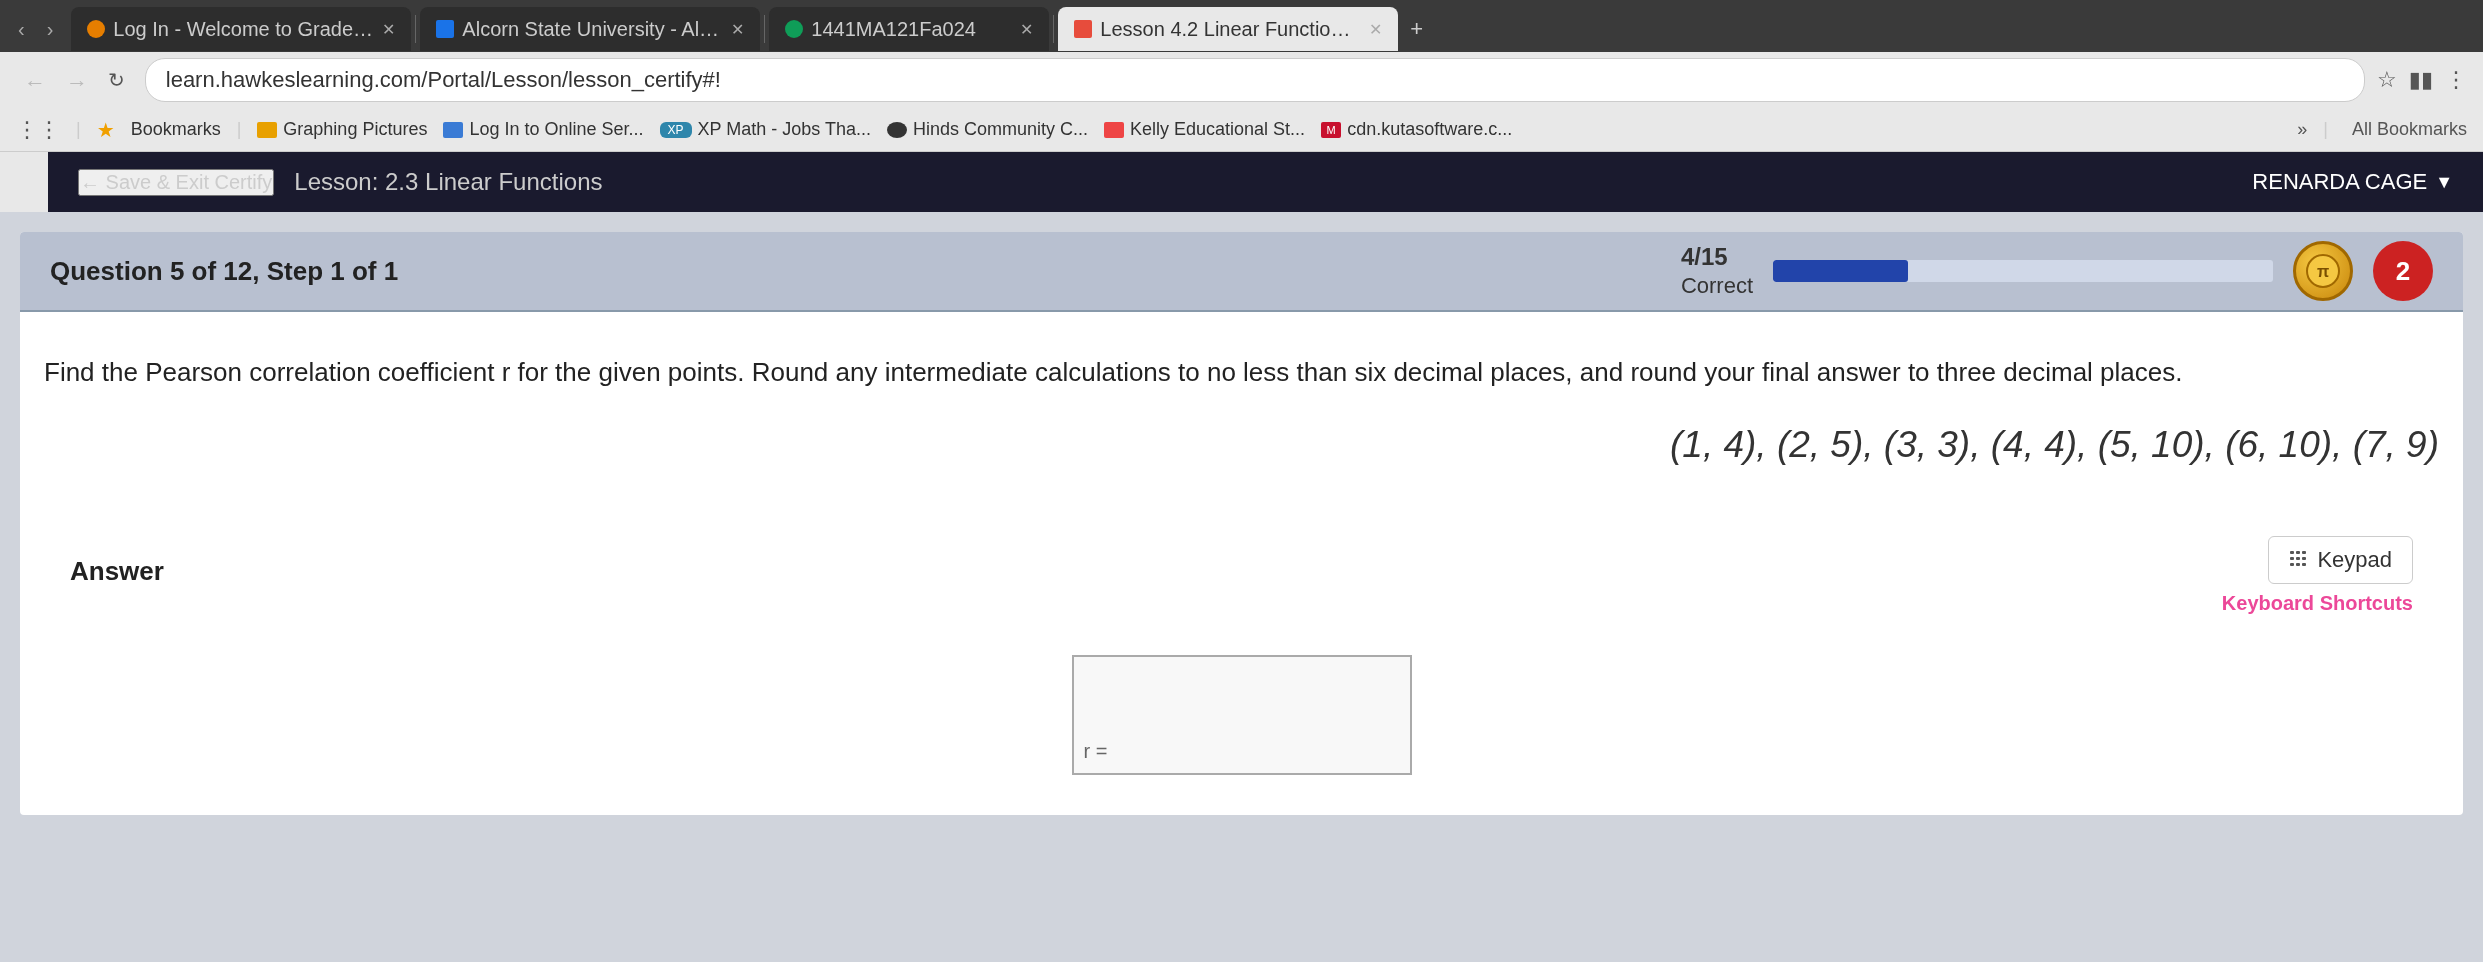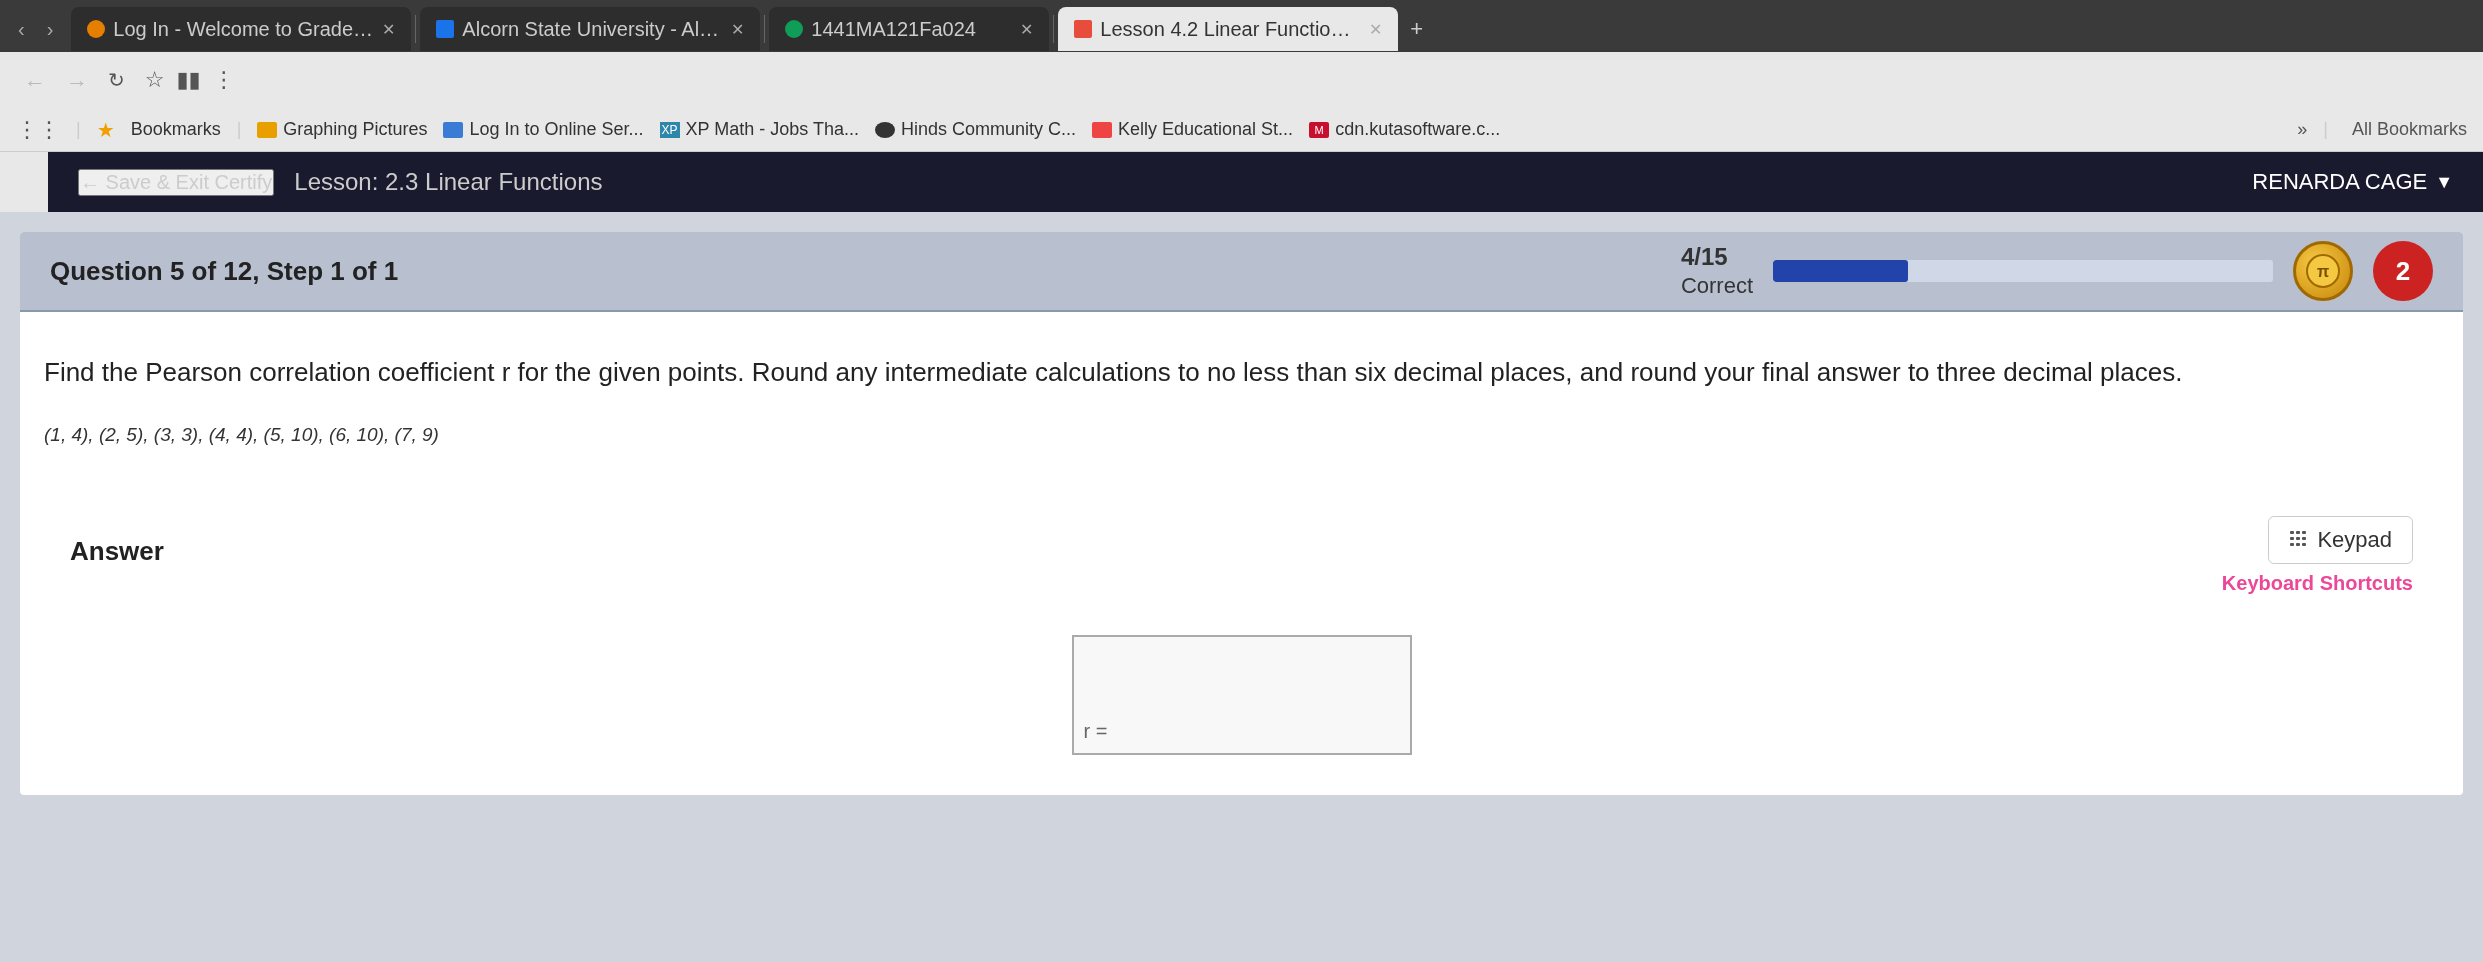--- a/index.html
+++ b/index.html
@@ -56,21 +56,21 @@
     .score-display { font-size: 22px; color: #333; line-height: 1.3; }
     .score-display .score-num { font-weight: bold; font-size: 24px; }
     .progress-bar-container { width: 500px; height: 22px; background: #d0d8e8; border-radius: 3px; overflow: hidden; }
     .progress-bar-fill { height: 100%; background: #2244aa; border-radius: 3px; }
     .coin-badge { width: 60px; height: 60px; background: radial-gradient(circle at 35% 35%, #f5c842, #c8860a); border-radius: 50%; display: flex; align-items: center; justify-content: center; font-size: 28px; color: white; font-weight: bold; border: 3px solid #a06800; }
     .lives-badge { width: 60px; height: 60px; background: #cc2222; border-radius: 50%; display: flex; align-items: center; justify-content: center; font-size: 26px; color: white; font-weight: bold; }
 
     
     .question-body { padding: 40px 24px; }
     .question-text { font-size: 26px; color: #222; line-height: 1.6; margin-bottom: 30px; }
-    .math-expression { text-align: left; font-size: 19px; color: #333; margin: 30px 0; font-style: italic; }
+    .math-expression { text-align: right; font-size: 37px; color: #333; margin: 30px 0; font-style: italic; }
 
     
     .answer-section { padding: 20px 50px 40px; }
     .answer-label { font-size: 26px; font-weight: bold; color: #222; margin-bottom: 20px; }
     .answer-tools { float: right; display: flex; flex-direction: column; align-items: flex-end; gap: 8px; margin-top: -20px; }
     .keypad-btn { background: white; border: 1px solid #ccc; border-radius: 6px; padding: 10px 20px; font-size: 22px; cursor: pointer; display: flex; align-items: center; gap: 6px; color: #333; }
     .keyboard-shortcuts { font-size: 20px; color: #ec4899; cursor: pointer; font-weight: bold; }
 
     
     .answer-input-area { margin-top: 40px; display: flex; justify-content: center; }
@@ -79,21 +79,21 @@
 
     
     .favicon-orange { display: inline-block; width: 18px; height: 18px; background: #e67e00; border-radius: 50%; }
     .favicon-blue { display: inline-block; width: 18px; height: 18px; background: #1a73e8; border-radius: 2px; }
     .favicon-green { display: inline-block; width: 18px; height: 18px; background: #0f9d58; border-radius: 50%; }
     .favicon-red { display: inline-block; width: 18px; height: 18px; background: #e74c3c; border-radius: 2px; }
 
     .tab-divider { width: 1px; height: 28px; background: #666; margin: 0 4px; }
     .bk-icon-graph { display: inline-block; width: 20px; height: 16px; background: #e8a000; border-radius: 2px; }
     .bk-icon-table { display: inline-block; width: 20px; height: 16px; background: #3a7bd5; border-radius: 2px; }
-    .bk-icon-math { display: inline-block; width: 20px; height: 16px; background: #2e86ab; border-radius: 0; font-size: 12px; color: white; display: flex; align-items: center; justify-content: center; }
+    .bk-icon-math { display: inline-block; width: 32px; height: 16px; background: #2e86ab; border-radius: 6px; font-size: 12px; color: white; display: flex; align-items: center; justify-content: center; }
     .bk-icon-hinds { display: inline-block; width: 20px; height: 16px; background: #333; border-radius: 50%; }
     .bk-icon-kelly { display: inline-block; width: 20px; height: 16px; background: #e44; border-radius: 2px; }
     .bk-icon-cdn { display: inline-block; width: 20px; height: 16px; background: #c8102e; border-radius: 2px; font-size: 11px; color: white; display: flex; align-items: center; justify-content: center; }
   </style>
 </head>
 <body>
 
 <div class="browser-chrome">
 
   <div class="tab-bar">
@@ -134,20 +134,21 @@
 
     <button class="tab-add">+</button>
   </div>
 
   <div class="address-bar-row">
     <div class="nav-arrows">
       <button class="nav-arrow disabled">←</button>
       <button class="nav-arrow disabled">→</button>
       <button class="nav-arrow reload-btn">↻</button>
     </div>
+    <input class="address-input" type="text" value="learn.hawkeslearning.com/Portal/Lesson/lesson_certify#!" style="">
     <button class="star-btn">☆</button>
     <button class="star-btn">▮▮</button>
     <button class="star-btn">⋮</button>
   </div>
 
   <div class="bookmarks-bar">
     <span class="bk-apps">⋮⋮</span>
     <span class="bk-sep">|</span>
     <span class="bk-star">★</span>
     <span class="bk-item">

